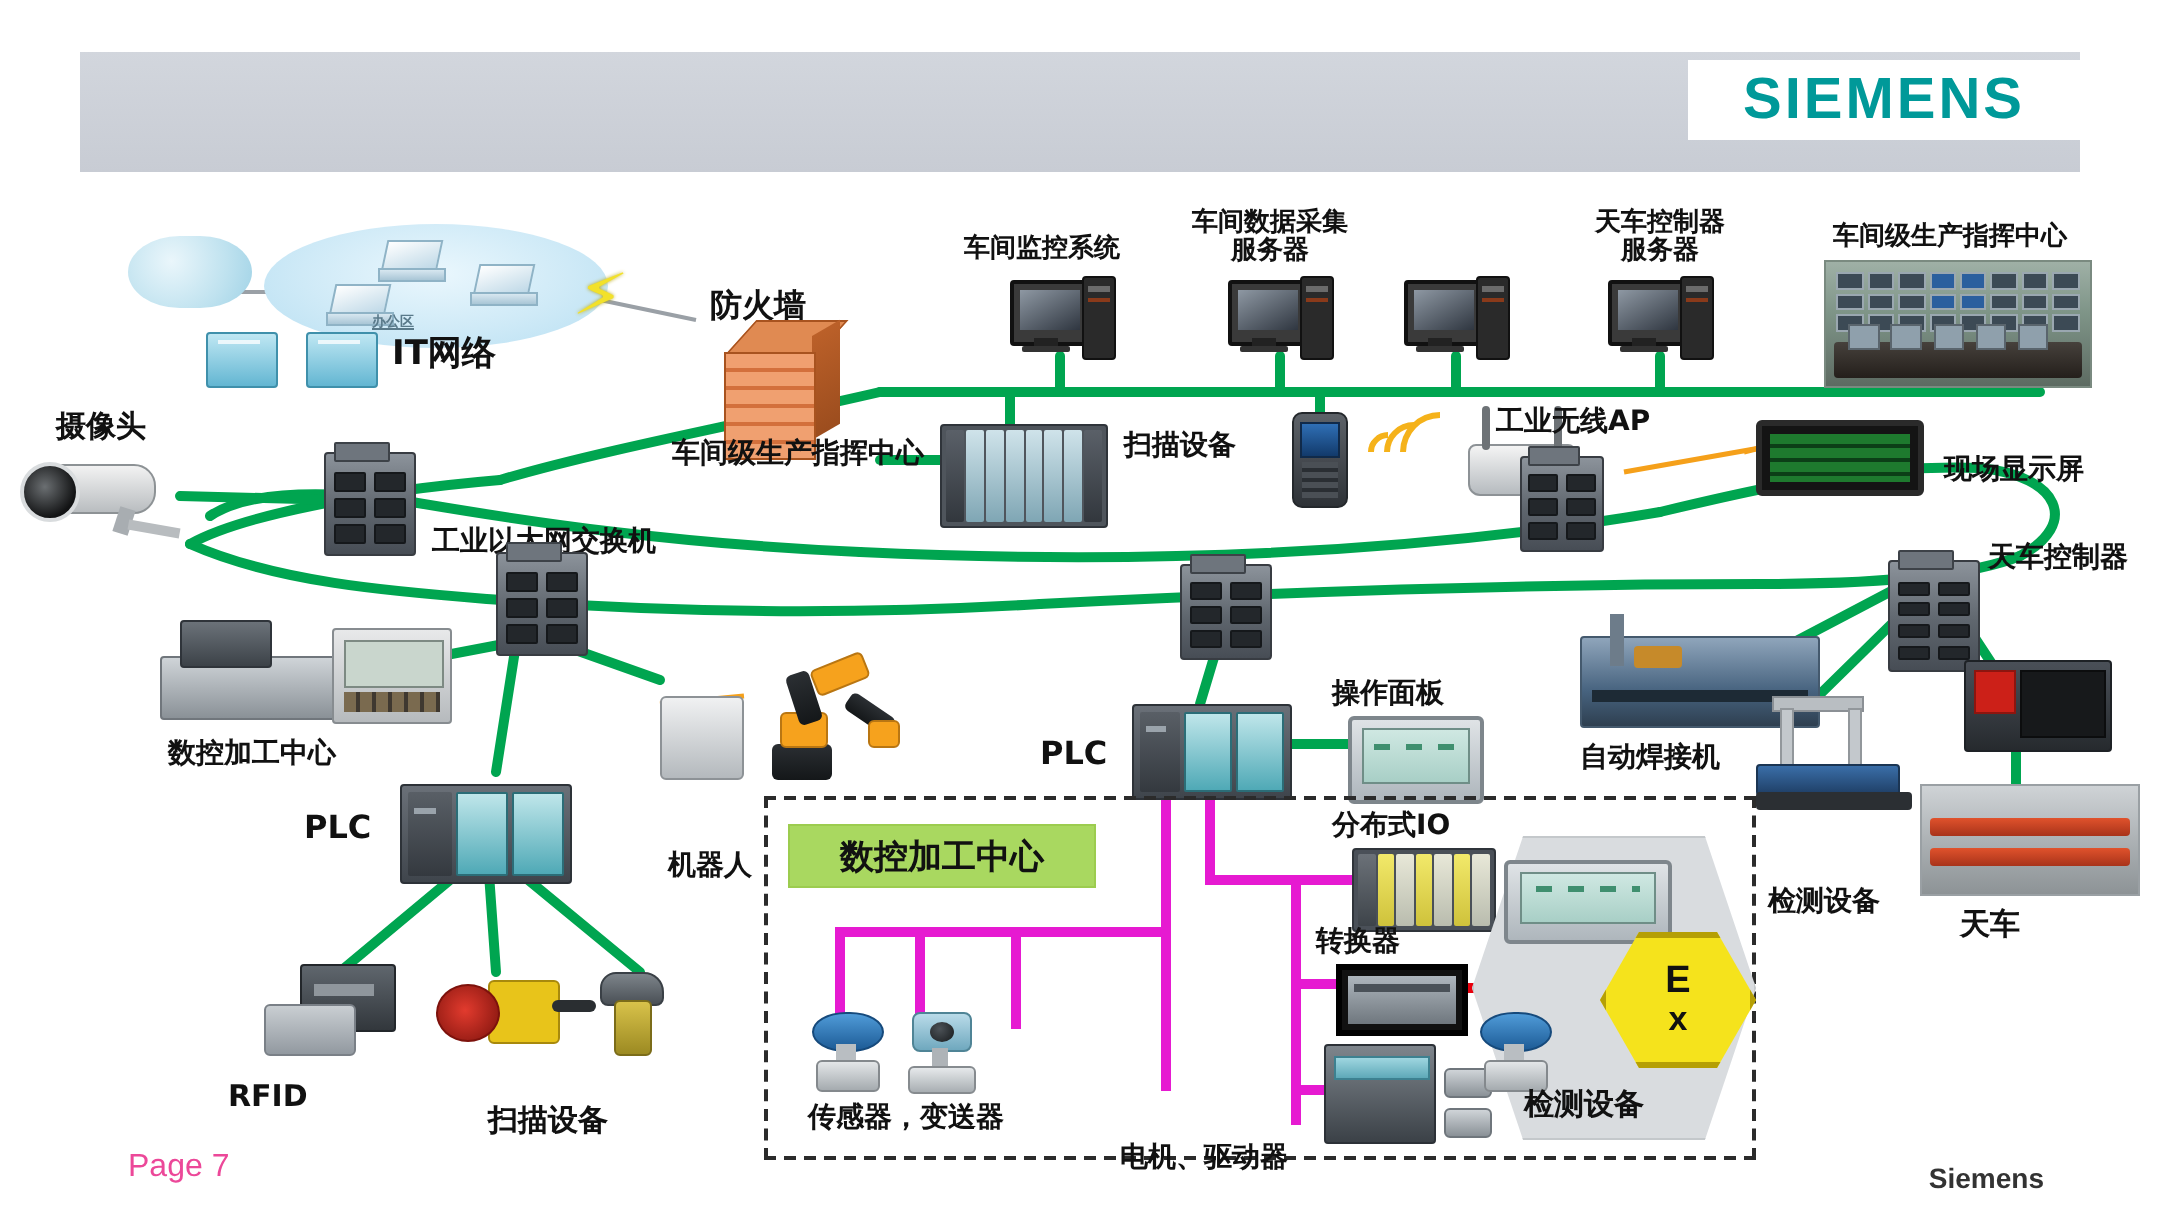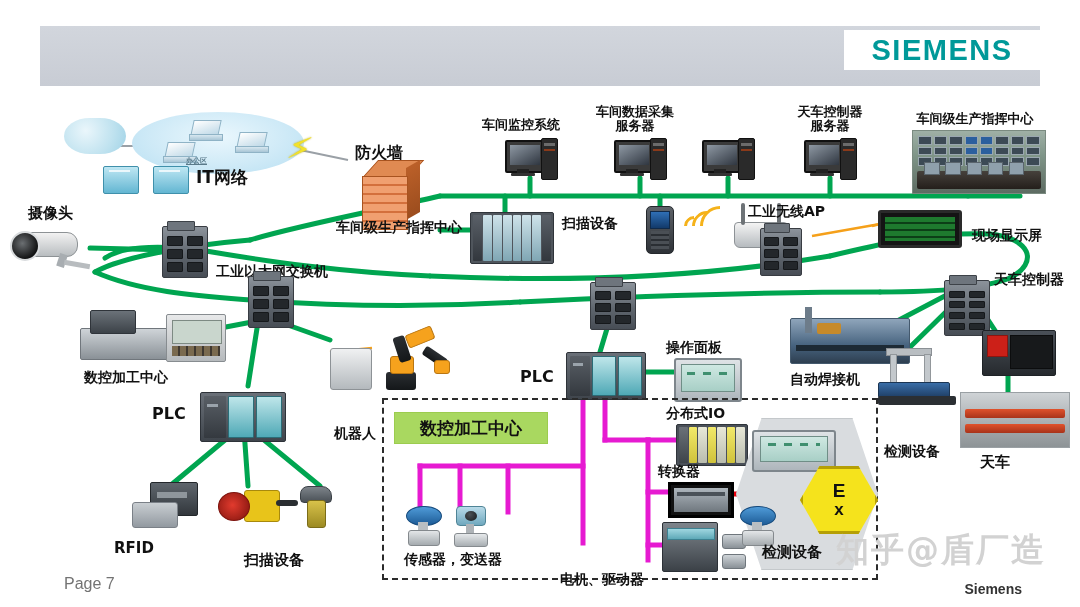--- a/index.html
+++ b/index.html
@@ -253,21 +253,21 @@
   .ex{position:absolute;width:72px;height:62px;background:#f5e31c;border:3px solid #b59f05;
       clip-path:polygon(25% 0,75% 0,100% 50%,75% 100%,25% 100%,0 50%);
       display:flex;flex-direction:column;align-items:center;justify-content:center;
       font-weight:800;color:#111;line-height:1.05;}
   .safehex{position:absolute;background:#d9dcdf;border:1px solid #c4c8cb;
       clip-path:polygon(18% 0,82% 0,100% 50%,82% 100%,18% 100%,0 50%);}
 
   
   .wm{position:absolute;right:34px;bottom:34px;font-size:33px;font-weight:700;color:#d2d2d2;
       font-family:"DejaVu Sans","Liberation Sans",sans-serif;letter-spacing:2px;}
-  .footer-page{position:absolute;left:64px;bottom:14px;font-size:16px;color:#737373;}
+  .footer-page{position:absolute;left:64px;bottom:14px;font-size:16px;color:#ec4899;}
   .footer-brand{position:absolute;right:58px;bottom:10px;font-size:14px;color:#333;font-weight:700;}
 </style>
 </head>
 <body>
 
 <div class="slide">
 
   <div class="title-bar"></div>
   <div class="siemens-logo">
     <span>SIEMENS</span>
@@ -692,17 +692,16 @@
     <div class="red"></div>
     <div class="dk"></div>
   </div>
 
   <div class="crane" style="left:960px;top:392px;width:108px;height:54px;">
     <div class="beam" style="top:30%"></div>
     <div class="beam" style="top:58%"></div>
   </div>
   <div class="lbl" style="left:980px;top:454px;font-size:15px;">天车</div>
 
-  <div class="wm">知乎@盾厂造</div>
   <div class="footer-page">Page 7</div>
   <div class="footer-brand">Siemens</div>
 
 </div>
 
 </body></html>

